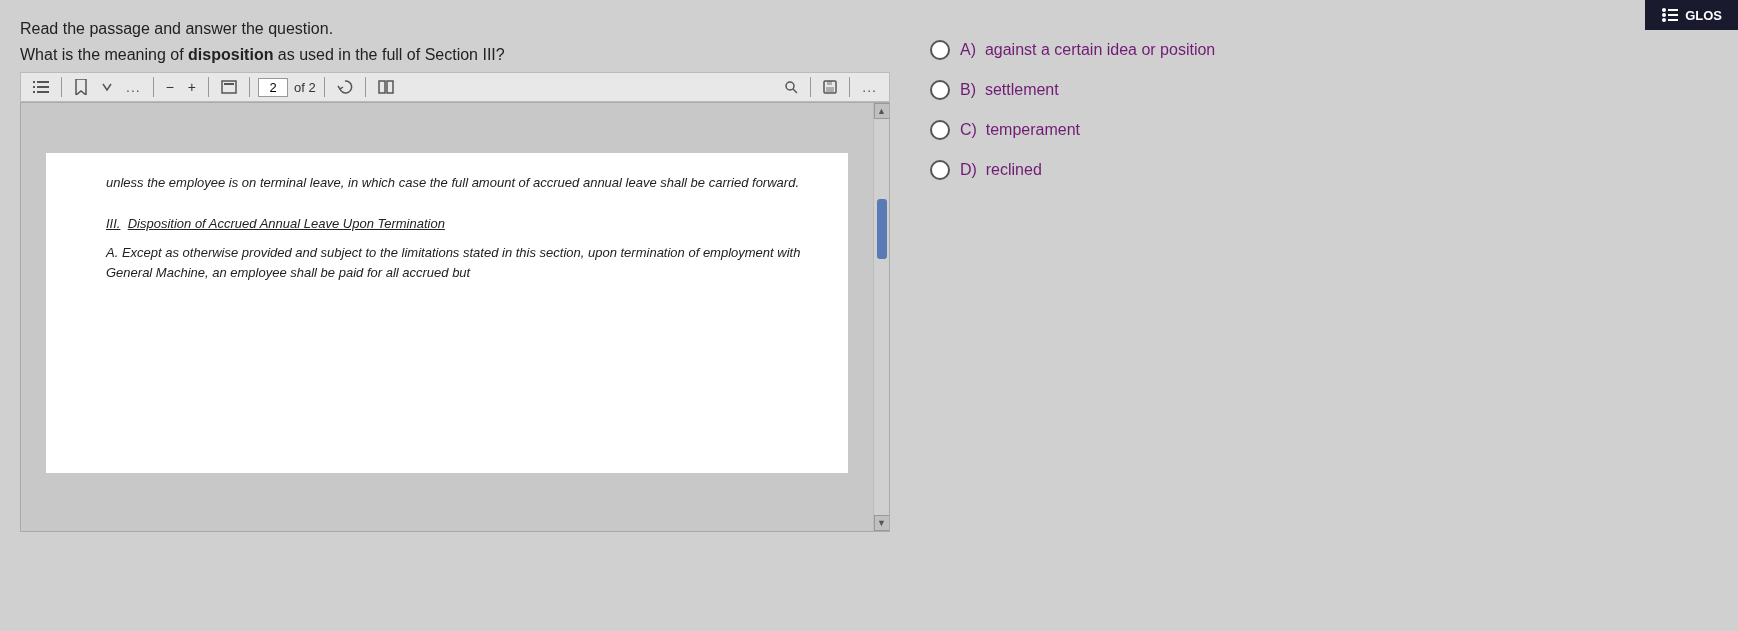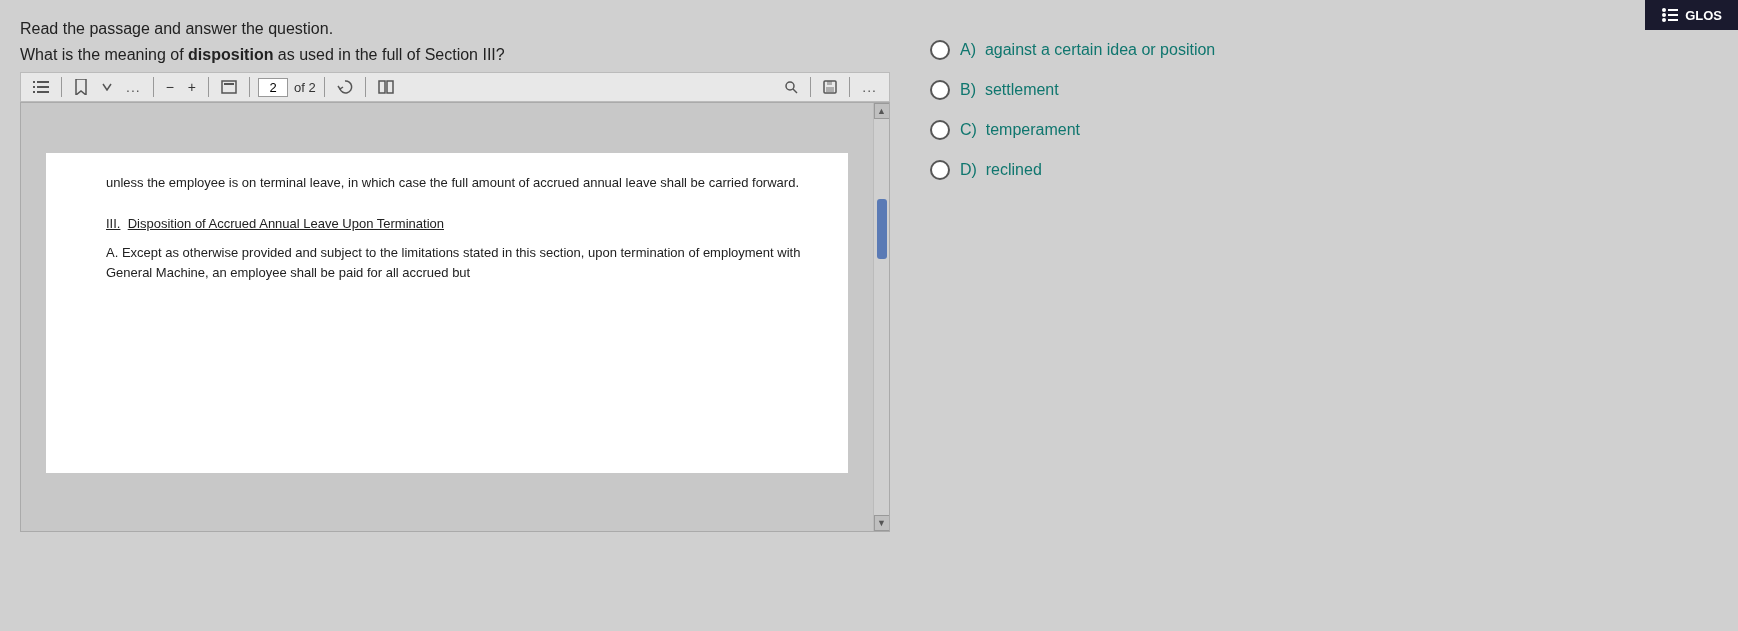--- a/index.html
+++ b/index.html
@@ -117,20 +117,21 @@
       padding: 0;
       position: relative;
       overflow: hidden;
     }
 
     .doc-text {
       font-family: Arial, sans-serif;
       font-size: 13px;
       color: #222;
       line-height: 1.6;
+      font-style: italic;
     }
 
     .doc-text p {
       margin-bottom: 8px;
     }
 
     .section-num {
       text-decoration: underline;
       font-weight: normal;
     }
@@ -183,21 +184,21 @@
       gap: 20px;
       margin-top: 10px;
     }
 
     .answer-option {
       display: flex;
       align-items: center;
       gap: 10px;
       font-family: Arial, sans-serif;
       font-size: 16px;
-      color: #0f766e;
+      color: #701a75;
       cursor: pointer;
     }
 
     .radio-circle {
       width: 20px;
       height: 20px;
       border-radius: 50%;
       border: 2px solid #555;
       flex-shrink: 0;
       background: white;

